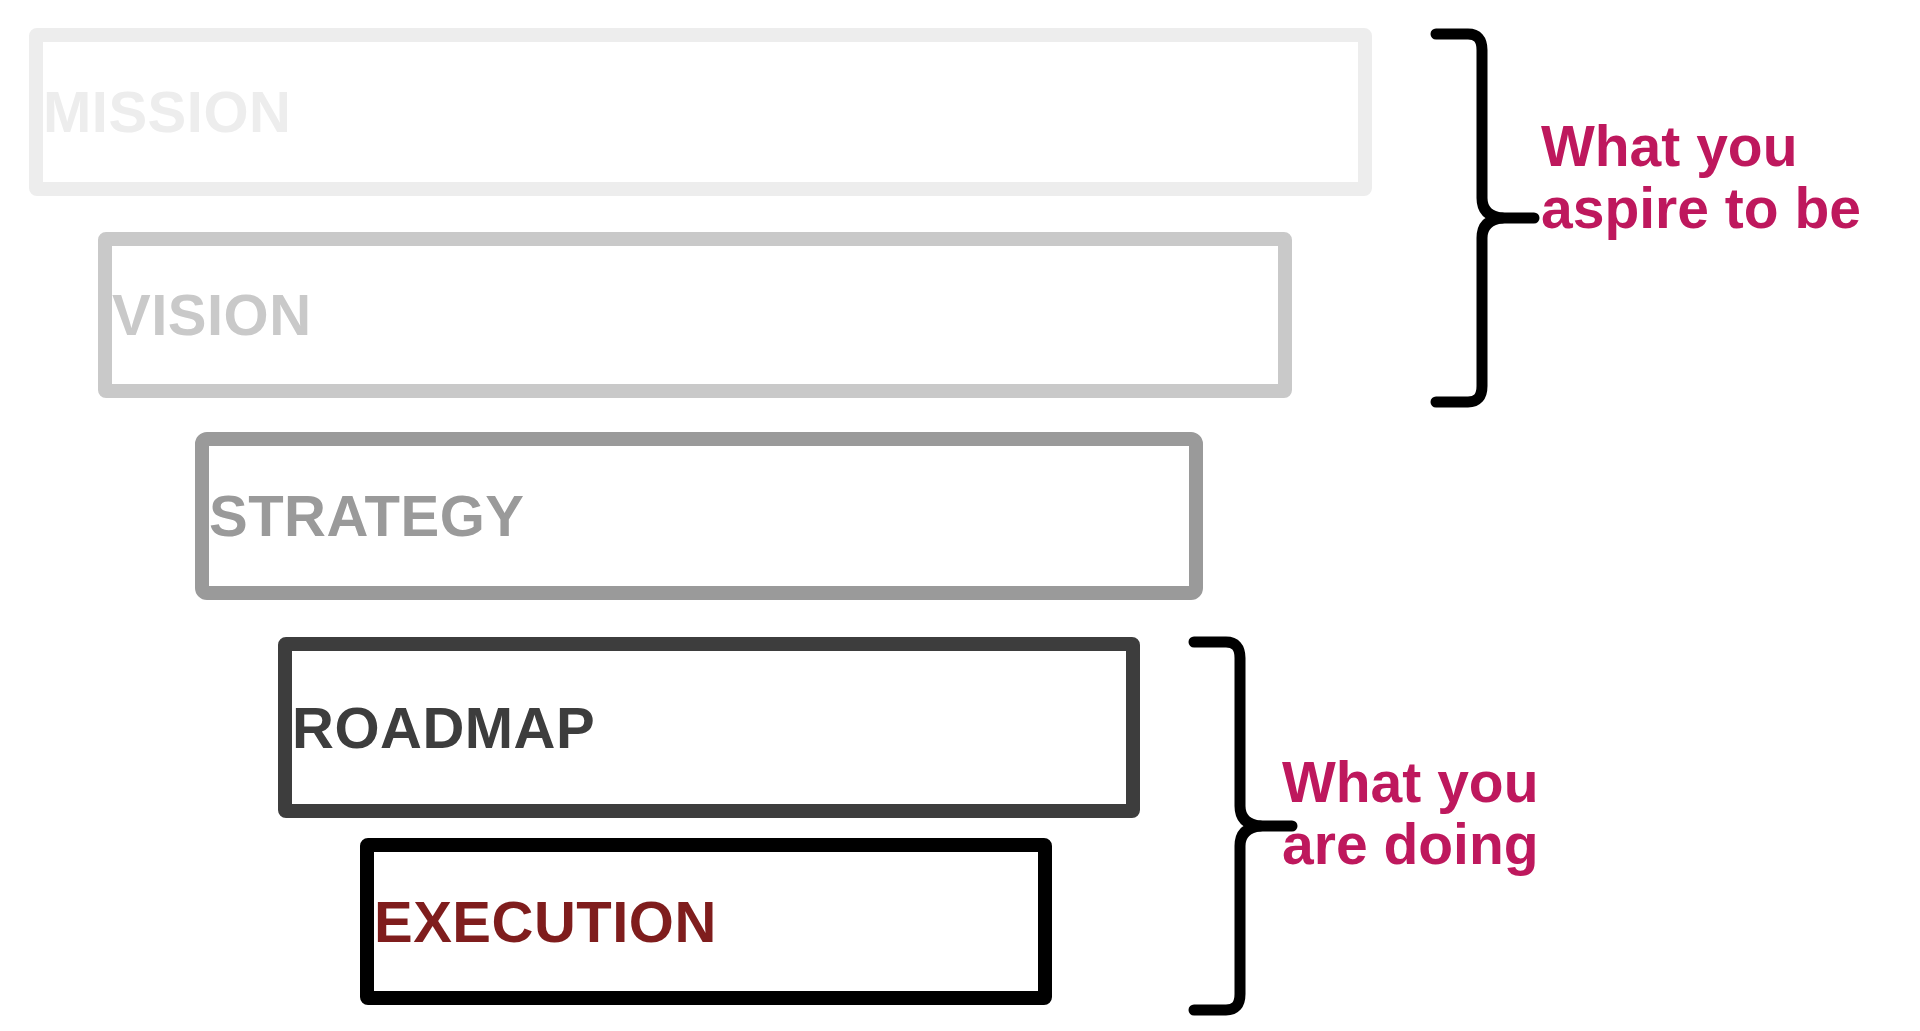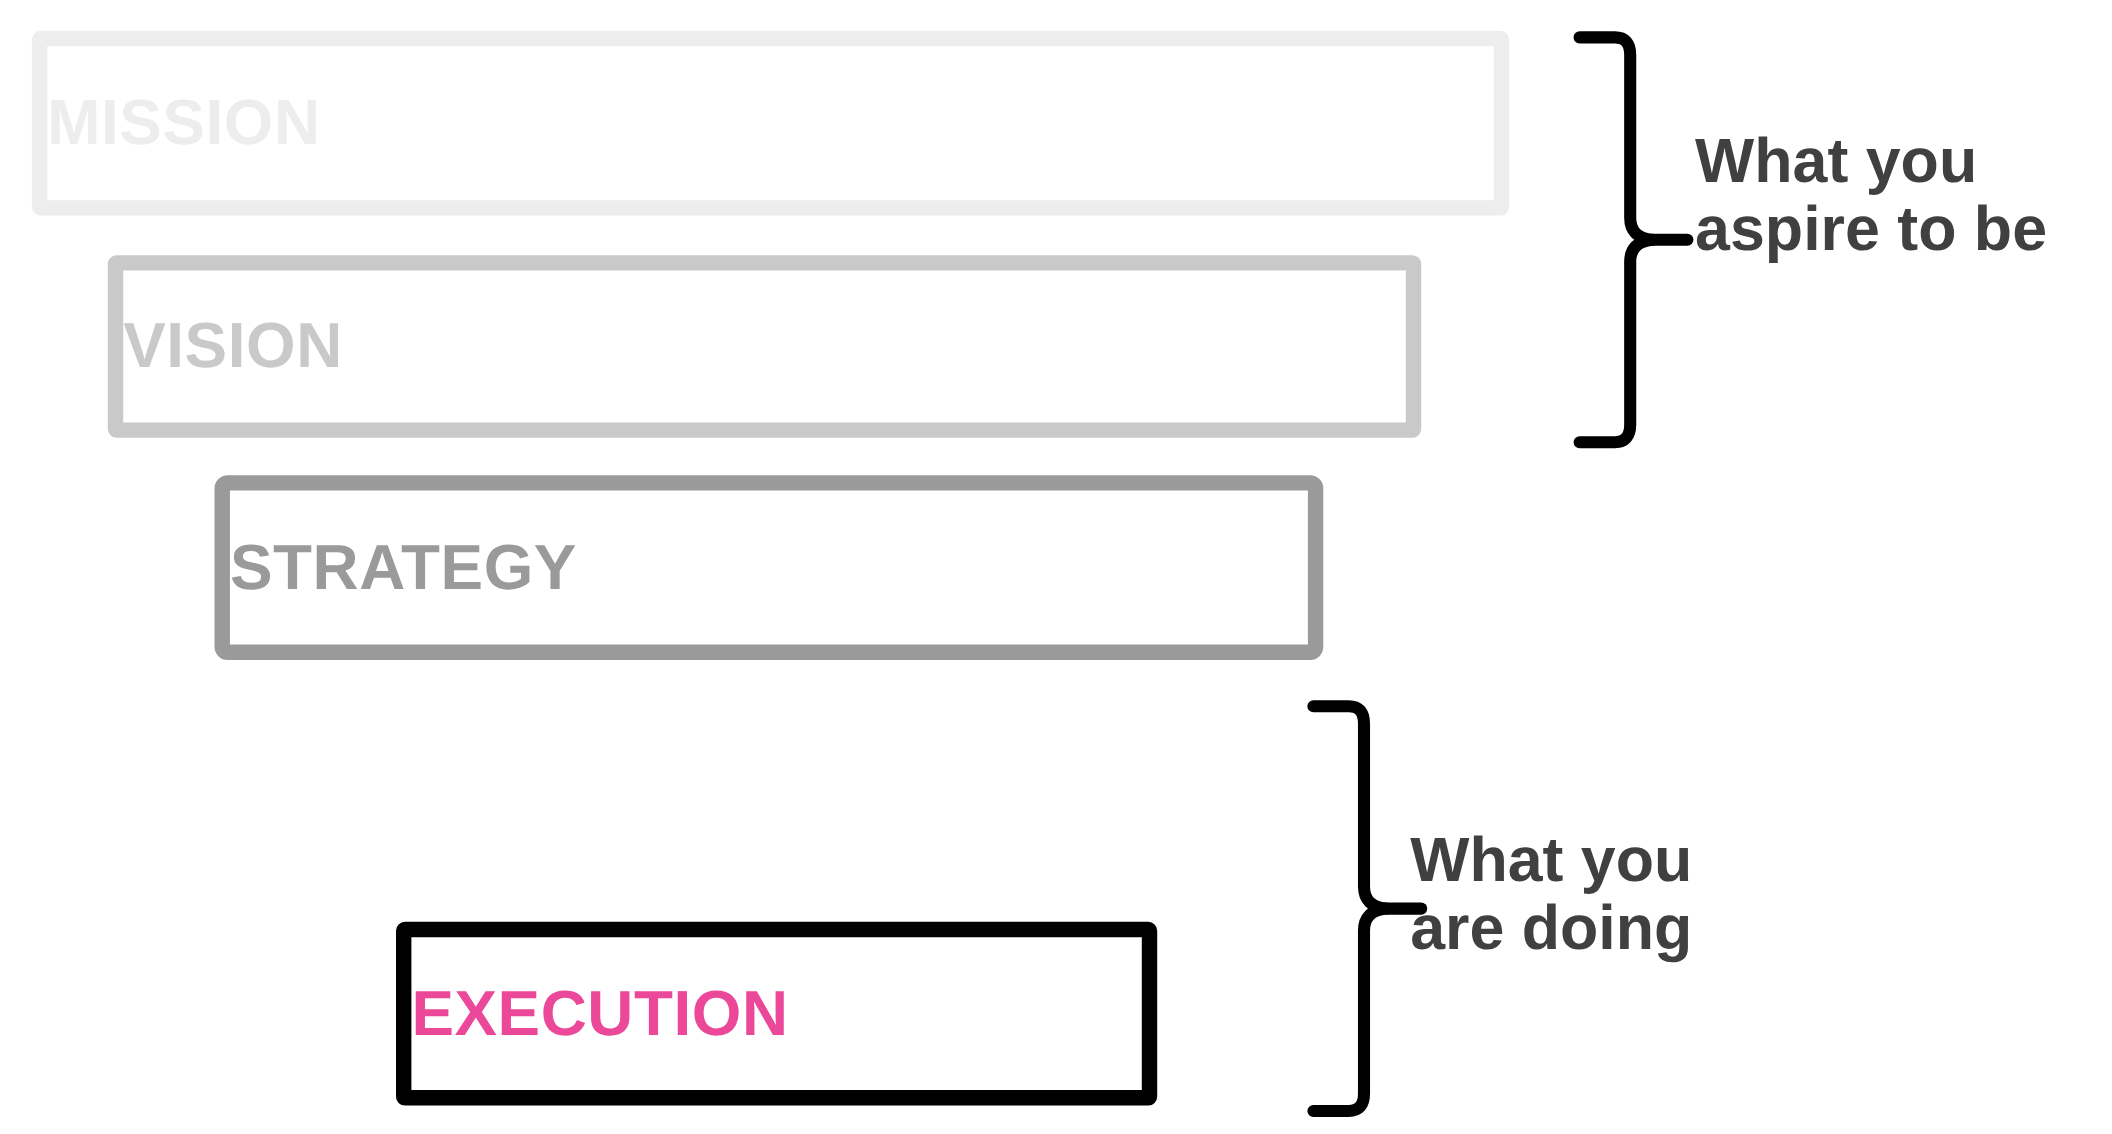--- a/index.html
+++ b/index.html
@@ -66,34 +66,34 @@
     width: 862px; height: 181px;
     border-color: #3d3d3d;
   }
   #tier-roadmap .tier-label { color: #3d3d3d; font-size: 58px; }
 
   #tier-execution {
     left: 360px; top: 838px;
     width: 692px; height: 167px;
     border-color: #000000;
   }
-  #tier-execution .tier-label { color: #ec4899; font-size: 58px; }
+  #tier-execution .tier-label { color: #7f1d1d; font-size: 58px; }
 
   
   .brace-group { position: absolute; }
   .brace-svg { display: block; }
 
   #brace-group-aspire { left: 1430px; top: 20px; }
   #brace-group-doing  { left: 1188px; top: 628px; }
 
   .brace-caption {
     position: absolute;
     font-family: "Liberation Sans", sans-serif;
     font-weight: bold;
-    color: #404040;
+    color: #be185d;
     font-size: 57px;
     line-height: 1.08;
     white-space: nowrap;
   }
   #caption-aspire { left: 1541px; top: 116px; }
   #caption-doing  { left: 1282px; top: 752px; }
 </style>
 </head>
 <body>
 
@@ -104,20 +104,23 @@
   </div>
 
   <div class="tier" id="tier-vision">
     <span class="tier-label">VISION</span>
   </div>
 
   <div class="tier" id="tier-strategy">
     <span class="tier-label">STRATEGY</span>
   </div>
 
+  <div class="tier" id="tier-roadmap">
+    <span class="tier-label">ROADMAP</span>
+  </div>
 
   <div class="tier" id="tier-execution">
     <span class="tier-label">EXECUTION</span>
   </div>
 
   <div class="brace-group" id="brace-group-aspire">
     <svg class="brace-svg" width="110" height="396" viewBox="0 0 110 396">
       <path d="M 6 14
                L 38 14
                Q 52 14 52 30

